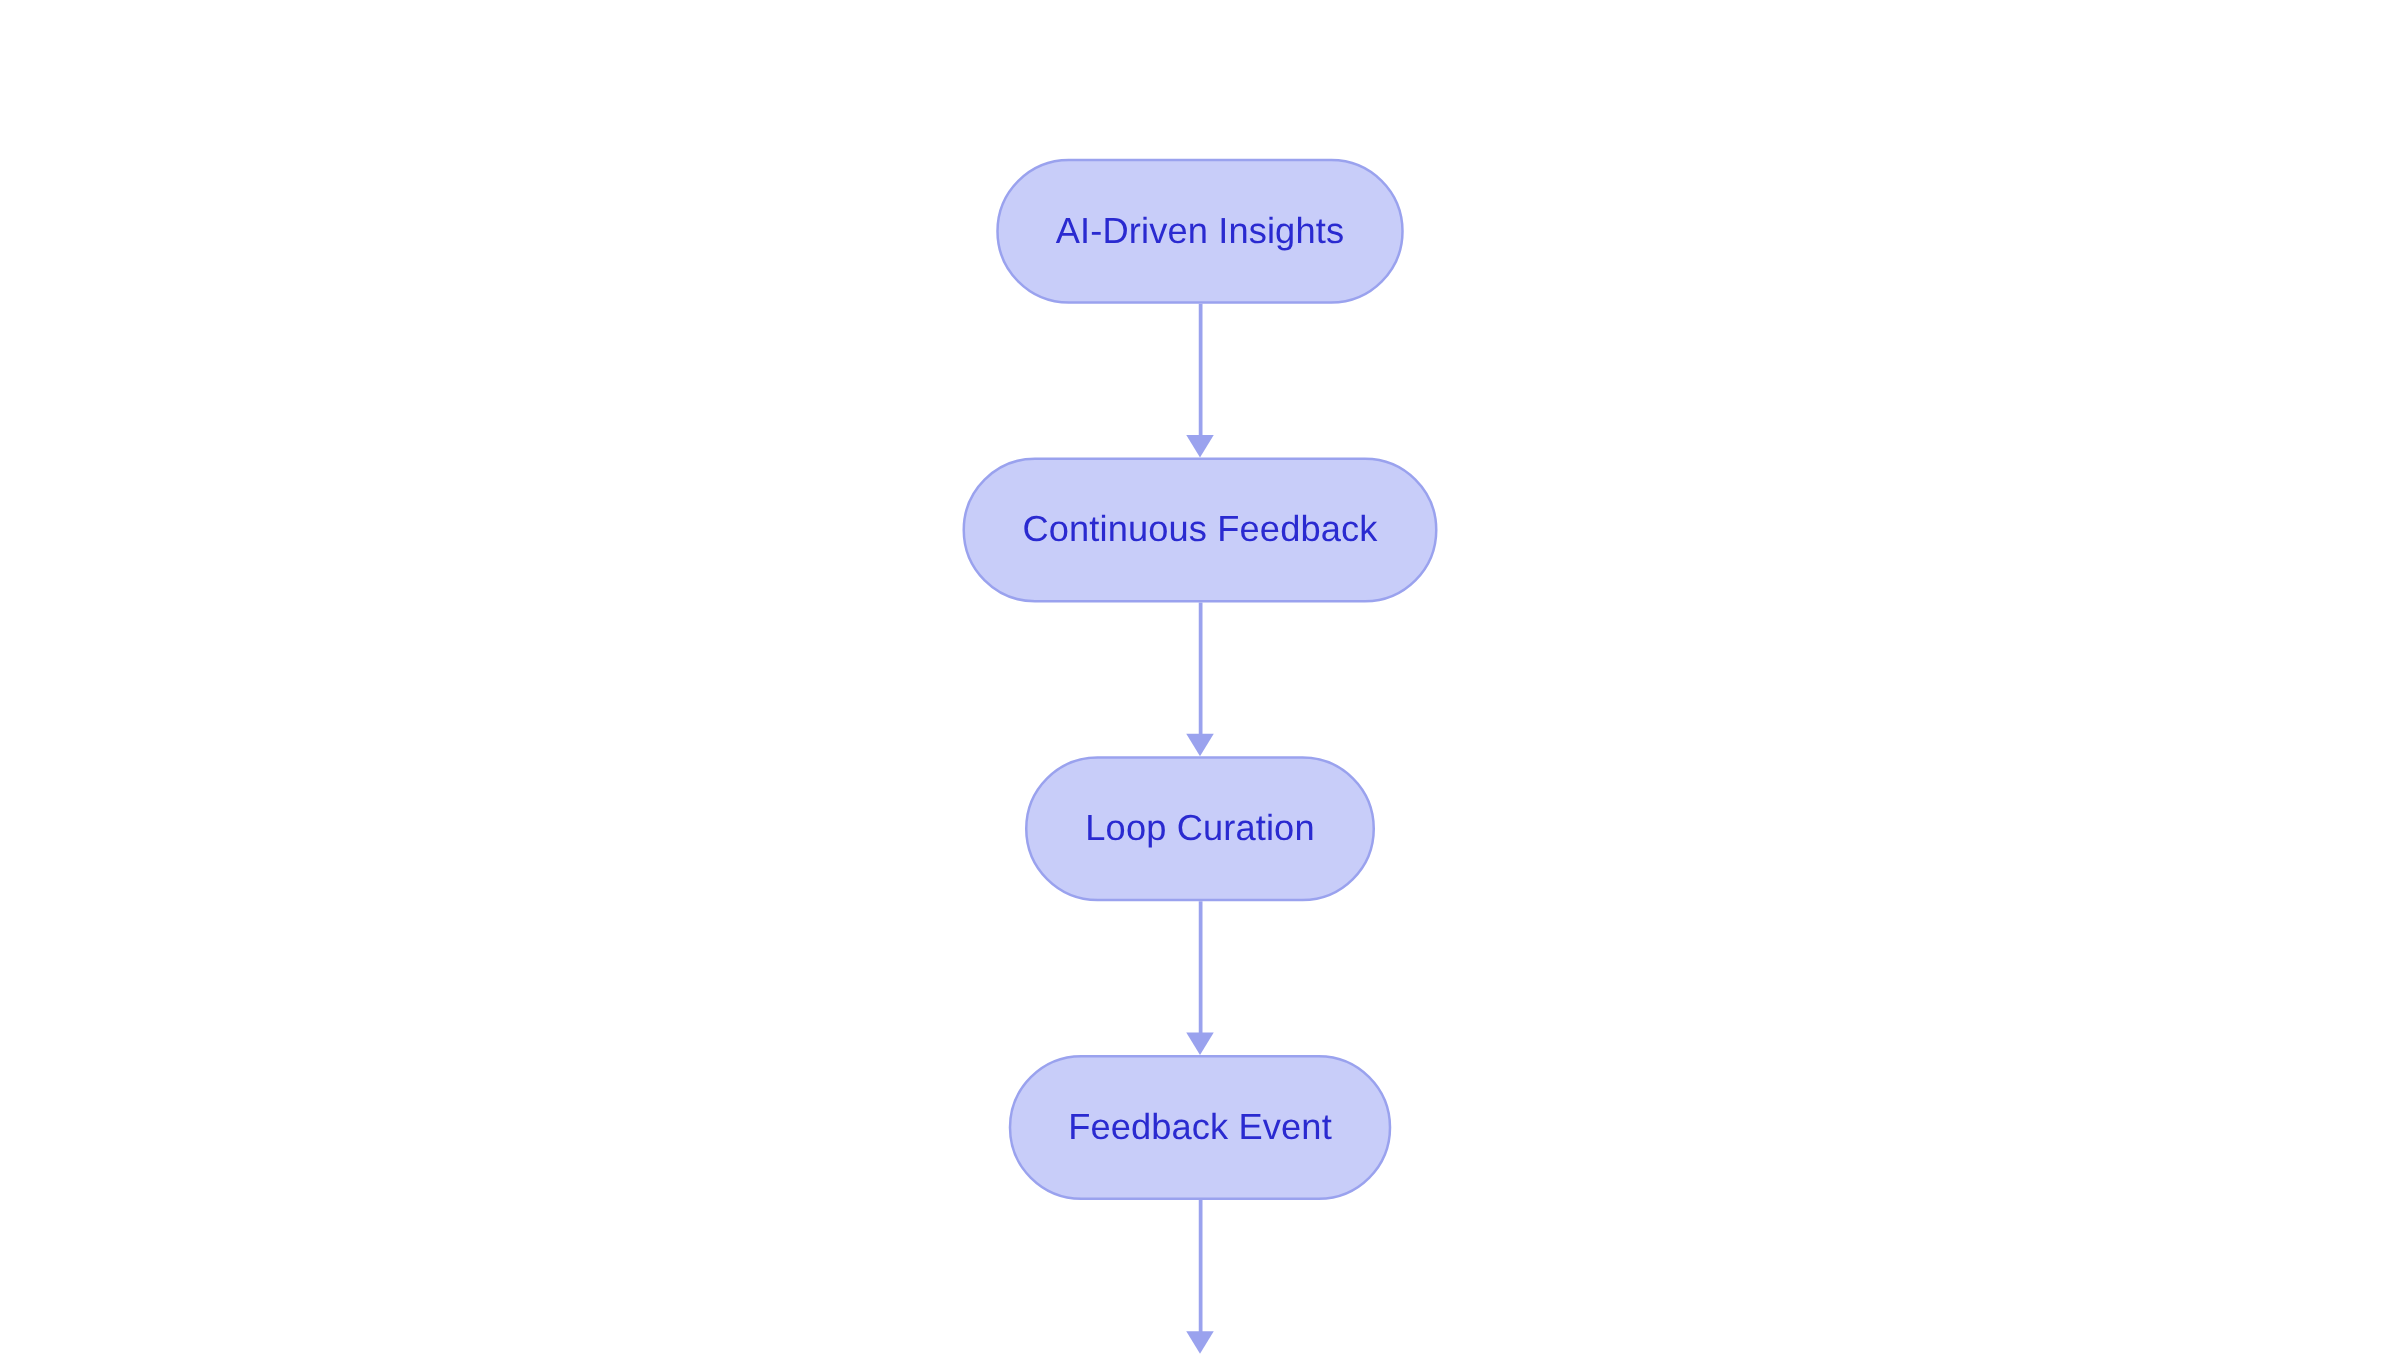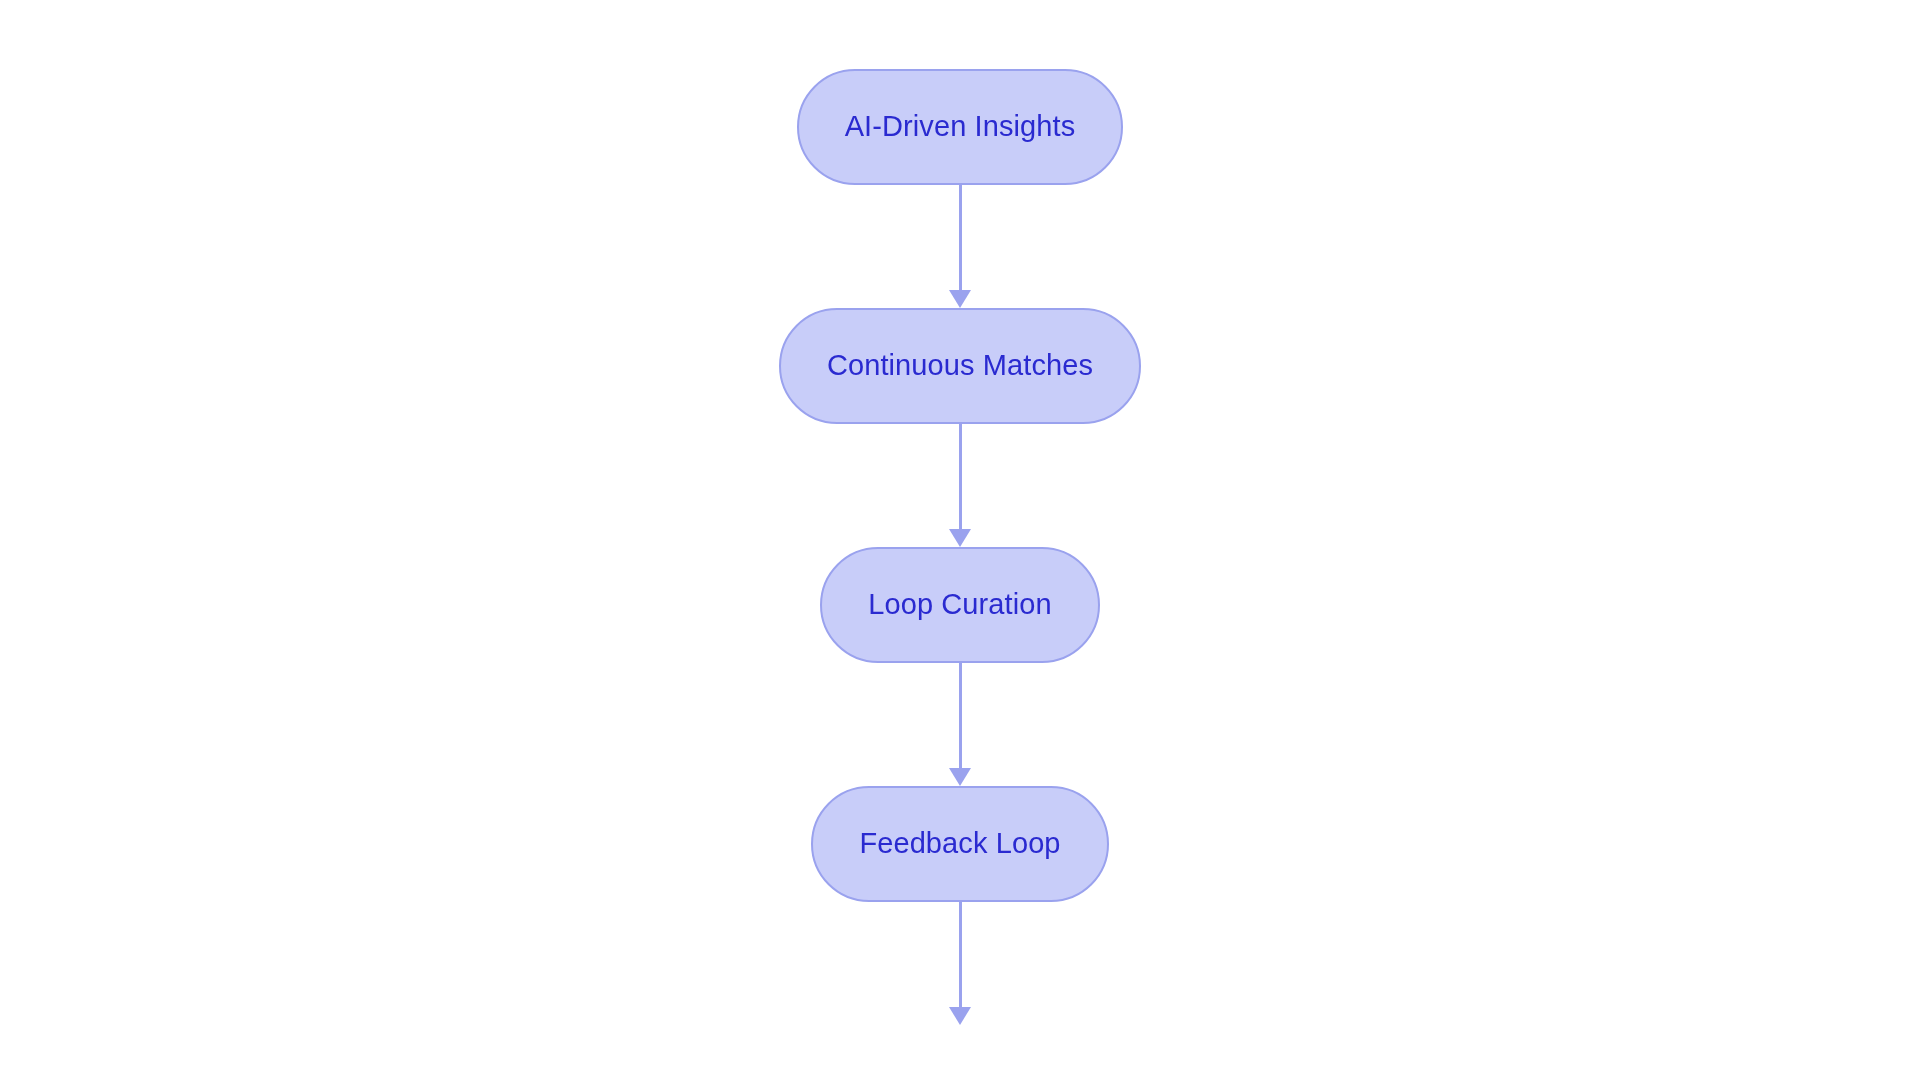--- a/index.html
+++ b/index.html
@@ -24,21 +24,21 @@
 
   .flow-column {
     position: absolute;
     left: 0;
     top: 0;
     width: 1920px;
     height: 1083px;
     display: flex;
     flex-direction: column;
     align-items: center;
-    justify-content: center;
+    justify-content: flex-end;
     padding-top: 10px;
     box-sizing: border-box;
   }
 
   .node {
     display: flex;
     align-items: center;
     justify-content: center;
     box-sizing: border-box;
     background: #c8cdf9;
@@ -94,39 +94,39 @@
     <div class="node">
       <span class="node-label">AI-Driven Insights</span>
     </div>
 
     <div class="connector">
       <div class="connector-line"></div>
       <div class="connector-arrowhead"></div>
     </div>
 
     <div class="node">
-      <span class="node-label">Continuous Matches</span>
+      <span class="node-label">Continuous Feedback</span>
     </div>
 
     <div class="connector">
       <div class="connector-line"></div>
       <div class="connector-arrowhead"></div>
     </div>
 
     <div class="node">
       <span class="node-label">Loop Curation</span>
     </div>
 
     <div class="connector">
       <div class="connector-line"></div>
       <div class="connector-arrowhead"></div>
     </div>
 
     <div class="node">
-      <span class="node-label">Feedback Loop</span>
+      <span class="node-label">Feedback Event</span>
     </div>
 
     <div class="connector">
       <div class="connector-line"></div>
       <div class="connector-arrowhead"></div>
     </div>
 
 
   </div>
 </div>

